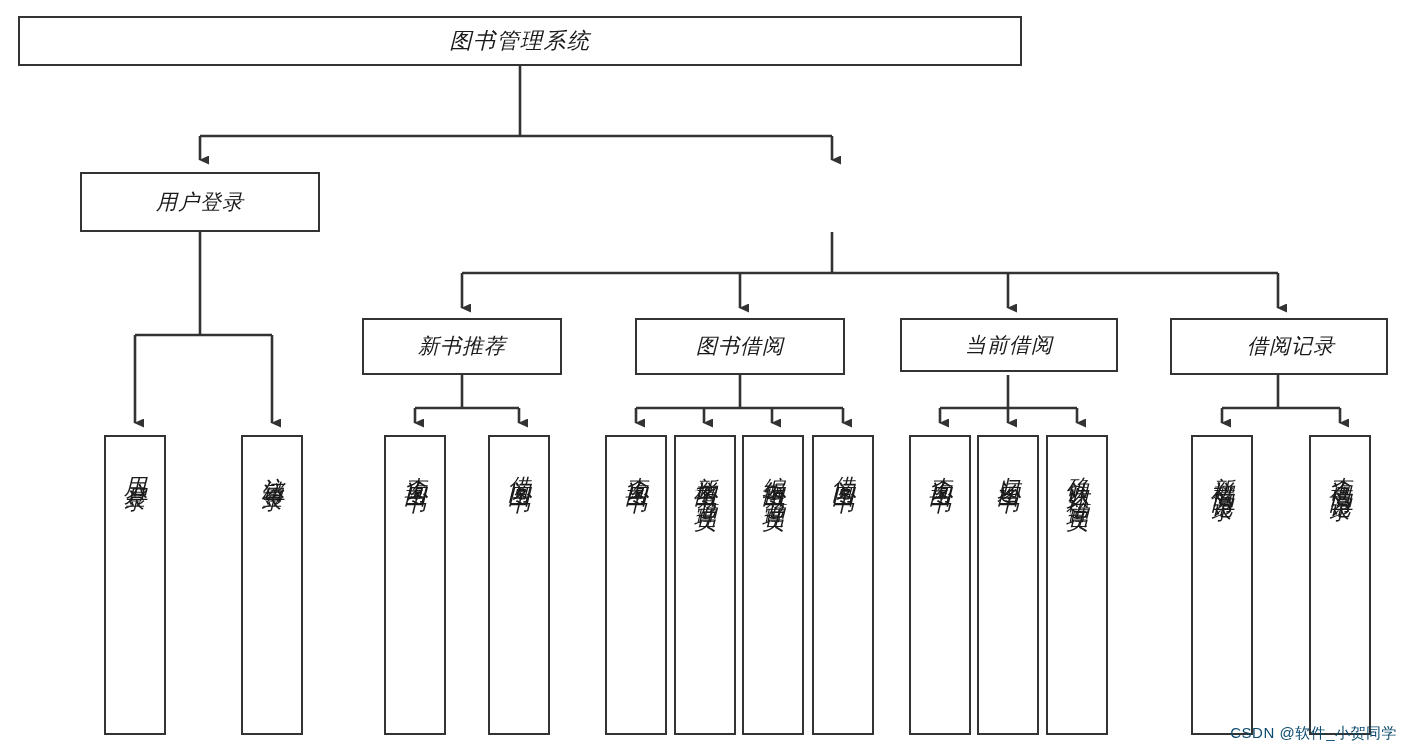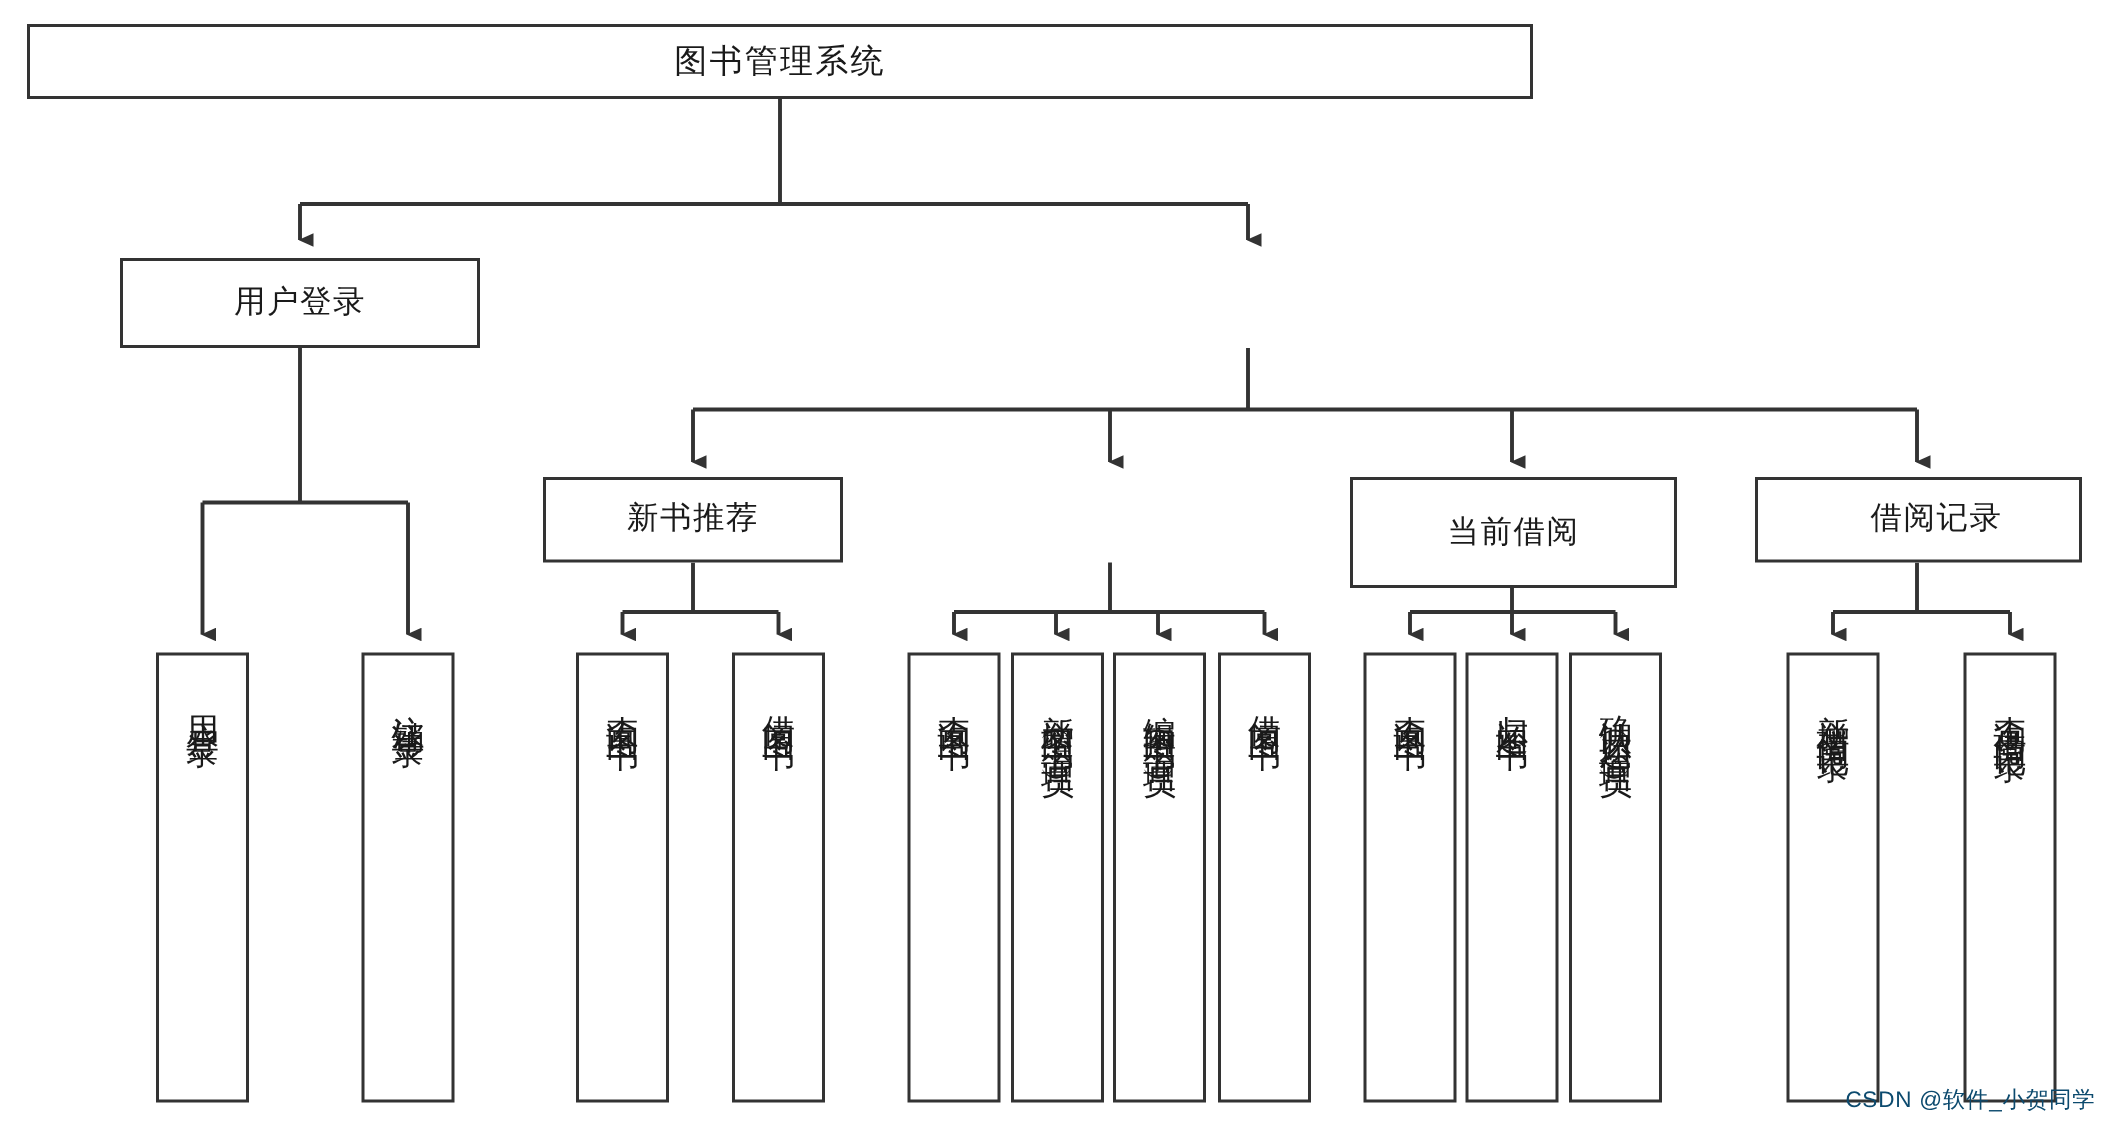--- a/index.html
+++ b/index.html
@@ -21,20 +21,21 @@
     display:flex;
     align-items:center;
     justify-content:center;
     color:#1a1a1a;
   }
   .node .lbl{
     display:block;
     text-align:right;
     line-height:1.18;
     white-space:nowrap;
+    font-style:italic;
   }
   
   .h .lbl{font-size:21px;letter-spacing:1px;}
   #node-root .lbl{font-size:22px;letter-spacing:1.5px;}
   
   .v{align-items:flex-start;padding-top:22px;}
   .v .lbl{
     writing-mode:vertical-rl;
     text-orientation:upright;
     font-size:22px;
@@ -112,21 +113,24 @@
     <span class="lbl">图书管理系统</span>
   </div>
 
   <div class="node h" style="left:80px;top:172px;width:240px;height:60px;">
     <span class="lbl">用户登录</span>
   </div>
 
   <div class="node h" style="left:362px;top:318px;width:200px;height:57px;">
     <span class="lbl">新书推荐</span>
   </div>
-  <div class="node h" style="left:900px;top:318px;width:218px;height:74px;">
+  <div class="node h" style="left:635px;top:318px;width:210px;height:57px;">
+    <span class="lbl">图书借阅</span>
+  </div>
+  <div class="node h" style="left:900px;top:318px;width:218px;height:54px;">
     <span class="lbl">当前借阅</span>
   </div>
   <div class="node h" style="left:1170px;top:318px;width:218px;height:57px;padding-left:24px;">
     <span class="lbl">借阅记录</span>
   </div>
 
   <div class="node v" style="left:104px;top:435px;width:62px;height:300px;">
     <span class="lbl">用户登录</span>
   </div>
   <div class="node v" style="left:241px;top:435px;width:62px;height:300px;">

